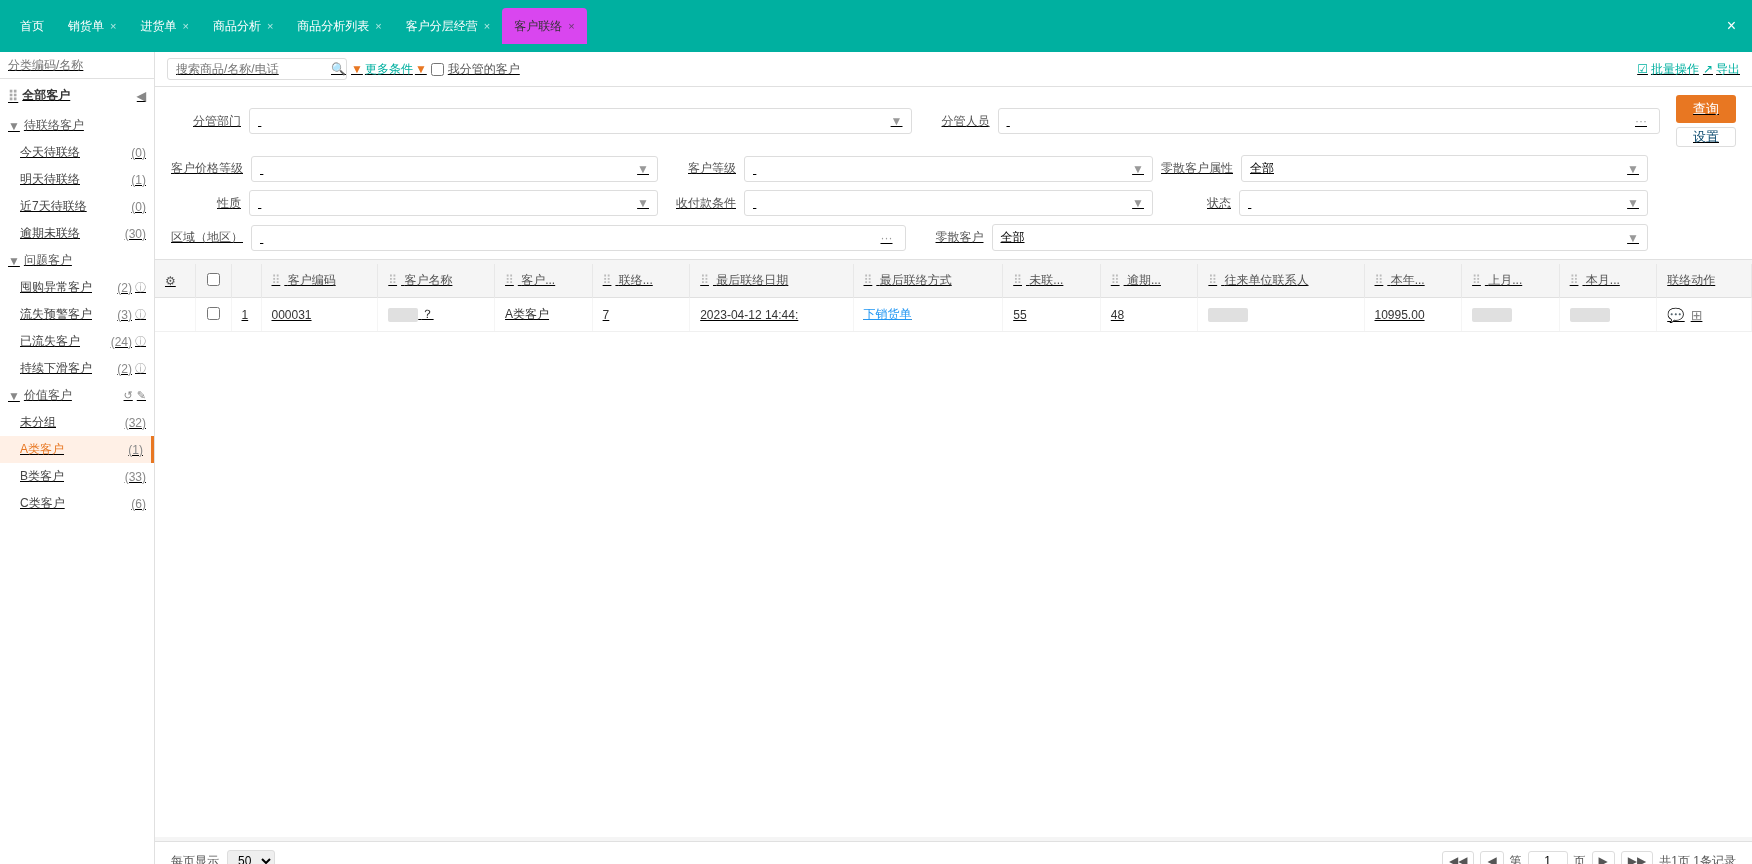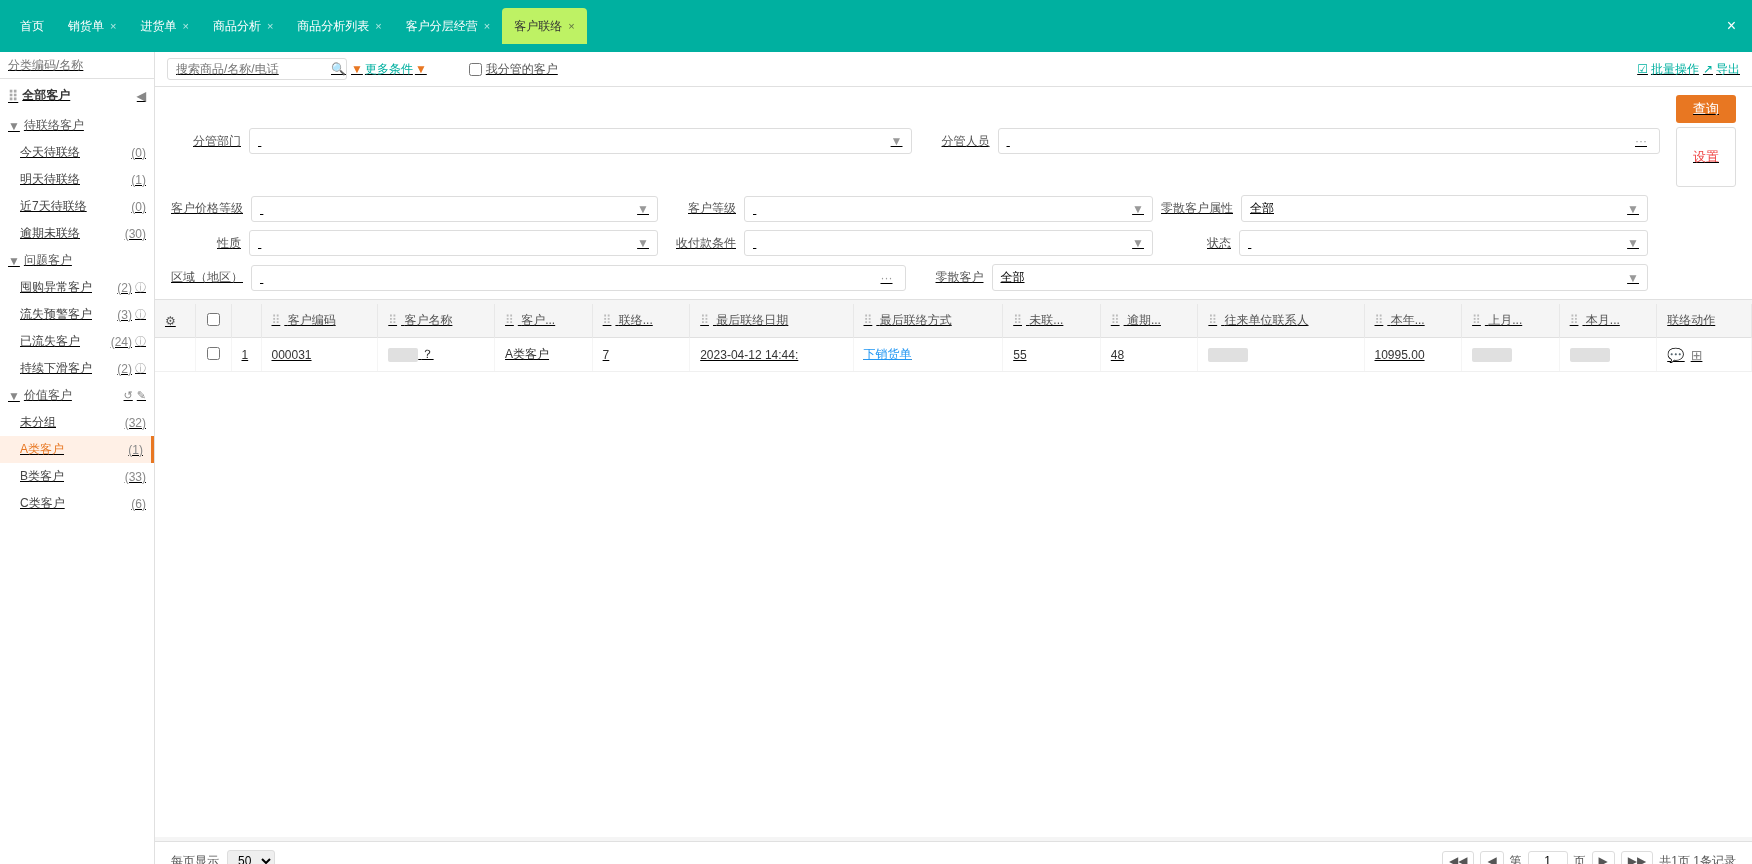--- a/index.html
+++ b/index.html
@@ -17,21 +17,21 @@
     .top-nav .nav-tab {
       display: flex;
       align-items: center;
       padding: 0 12px;
       height: 36px;
       cursor: pointer;
       color: white;
       font-size: 13px;
       white-space: nowrap;
     }
-    .top-nav .nav-tab.active { background: #bef264; color: #333; border-radius: 4px 4px 0 0; }
+    .top-nav .nav-tab.active { background: #d946ef; color: #333; border-radius: 4px 4px 0 0; }
     .nav-tab .close-icon { margin-left: 6px; font-size: 11px; opacity: 0.7; }
     .top-nav .home-tab { font-size: 13px; padding: 0 12px; }
     .top-nav .spacer { flex: 1; }
     .top-nav .close-app { font-size: 16px; cursor: pointer; color: white; padding: 0 8px; }
 
     
     .main-layout {
       display: flex;
       height: calc(864px - 36px);
       text-decoration: underline;
@@ -133,21 +133,21 @@
       width: 180px;
     }
     .filter-bar .search-box input {
       border: none; outline: none; font-size: 12px; color: #999; flex: 1;
     }
     .filter-bar .search-icon { color: #00b0a0; cursor: pointer; }
     .filter-bar .more-conditions {
       display: flex; align-items: center; color: #00b0a0; cursor: pointer; gap: 2px;
     }
     .filter-bar .my-customers {
-      display: flex; align-items: center; gap: 4px; cursor: pointer; color: #555; margin-left: 38px;
+      display: flex; align-items: center; gap: 4px; cursor: pointer; color: #555;
     }
     .filter-bar .spacer { flex: 1; }
     .filter-bar .batch-ops { color: #00b0a0; cursor: pointer; display: flex; align-items: center; gap: 3px; }
     .filter-bar .export-btn { color: #00b0a0; cursor: pointer; display: flex; align-items: center; gap: 3px; }
 
     
     .adv-filter {
       background: #fff;
       border-bottom: 1px solid #e0e0e0;
       padding: 8px 16px;
@@ -207,24 +207,24 @@
       background: #e87722;
       color: white;
       border: none;
       border-radius: 3px;
       padding: 5px 4px;
       cursor: pointer;
       font-size: 13px;
     }
     .btn-settings {
       background: white;
-      color: #ef4444;
+      color: #0c4a6e;
       border: 1px solid #ddd;
       border-radius: 3px;
-      padding: 20px 16px;
+      padding: 0 16px;
       cursor: pointer;
       font-size: 13px;
     }
 
     
     .table-wrapper {
       flex: 1;
       overflow: auto;
       background: #fff;
       margin: 4px 0;

